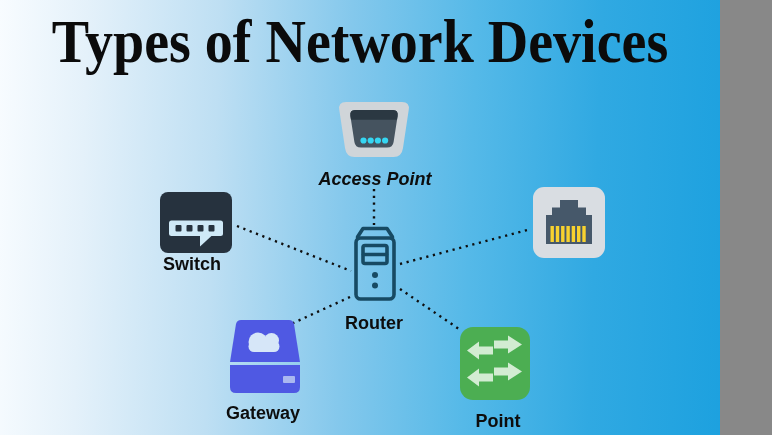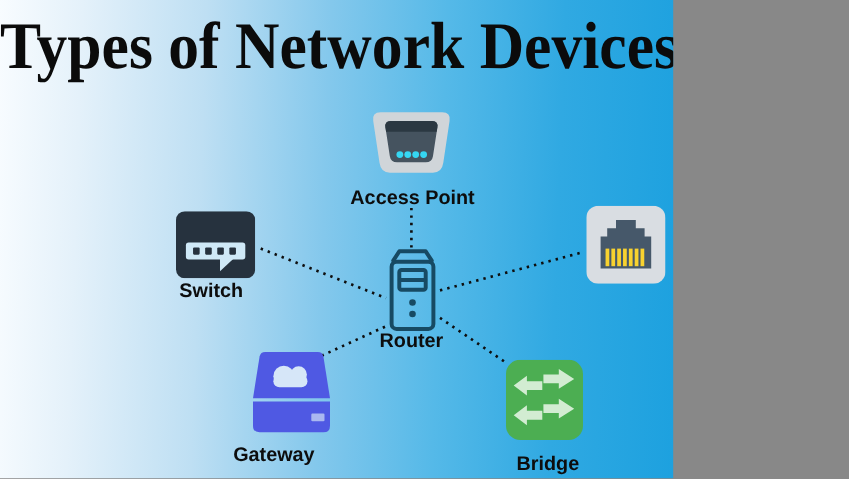--- a/index.html
+++ b/index.html
@@ -1,18 +1,18 @@
 <!DOCTYPE html>
 <html><head>
 <meta charset="utf-8">
 <style>
   html,body{margin:0;padding:0;background:#888;}
   .canvas{
     position:relative;
-    width:612px;height:435px;
+    width:720px;height:435px;
     overflow:hidden;
     background:linear-gradient(92deg,
       #f8fcff 0%, #e4f1fa 12%, #bedff3 30%, #84c8ec 48%,
       #55b9e8 65%, #30a9e2 82%, #1da1df 100%);
     font-family:"Liberation Sans", sans-serif;
   }
   .title{
     position:absolute;top:2px;left:0;width:100%;
     text-align:center;
     font-family:"Liberation Serif", serif;
@@ -40,25 +40,25 @@
     letter-spacing:0.4px;
   }
   
   .icon-access-point{left:337px;top:101px;width:74px;height:57px;}
   .icon-switch{left:160px;top:192px;width:72px;height:61px;}
   .icon-hub{left:533px;top:187px;width:72px;height:71px;}
   .icon-router{left:352px;top:225px;width:46px;height:79px;}
   .icon-gateway{left:228px;top:317px;width:74px;height:80px;}
   .icon-bridge{left:460px;top:327px;width:70px;height:73px;}
   
-  .label-access-point{left:295px;top:169px;}
+  .label-access-point{left:295px;top:169px;font-style:italic;}
   .label-switch{left:112px;top:254px;}
   .label-hub{left:487px;top:270px;}
-  .label-router{left:294px;top:299px;text-align:center;}
-  .label-gateway{left:169px;top:403px;}
+  .label-router{left:294px;top:313px;text-align:center;}
+  .label-gateway{left:183px;top:403px;}
   .label-bridge{left:418px;top:411px;}
 </style>
 </head>
 <body>
 
 <div class="canvas">
 
   <h1 class="title">Types of Network Devices</h1>
 
   <svg class="edges" viewBox="0 0 772 435" stroke="#0e0e0e" stroke-width="2.4" stroke-dasharray="2.2 4.6" fill="none">
@@ -149,16 +149,16 @@
     <svg viewBox="0 0 70 73">
       <rect x="0" y="0" width="70" height="73" rx="13" fill="#4cae52"></rect>
       <g fill="#d2ecd2">
         <polygon points="34,13.5 48,13.5 48,8.5 62,17.5 48,26.5 48,21.5 34,21.5"></polygon>
         <polygon points="33,19.5 19,19.5 19,14.5 7,23.5 19,32.5 19,27.5 33,27.5"></polygon>
         <polygon points="34,40.5 48,40.5 48,35.5 62,44.5 48,53.5 48,48.5 34,48.5"></polygon>
         <polygon points="33,46.5 19,46.5 19,41.5 7,50.5 19,59.5 19,54.5 33,54.5"></polygon>
       </g>
     </svg>
   </div>
-  <div class="node-label label-bridge">Bridge</div>
+  <div class="node-label label-bridge">Point</div>
 
 
 </div>
 
 </body></html>

